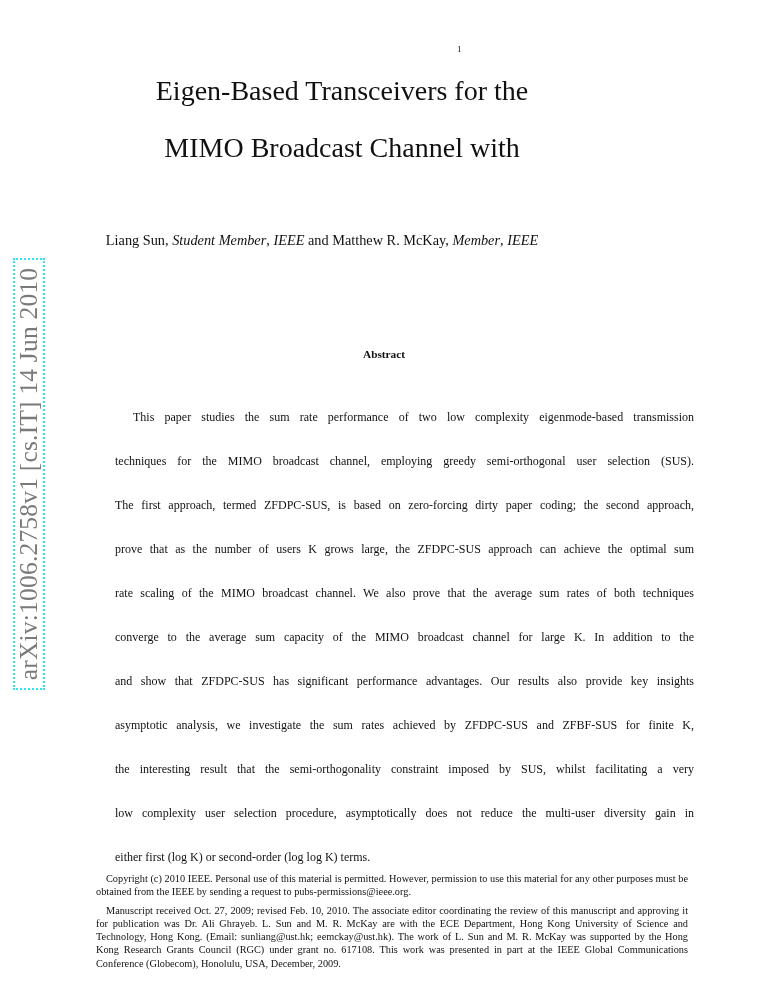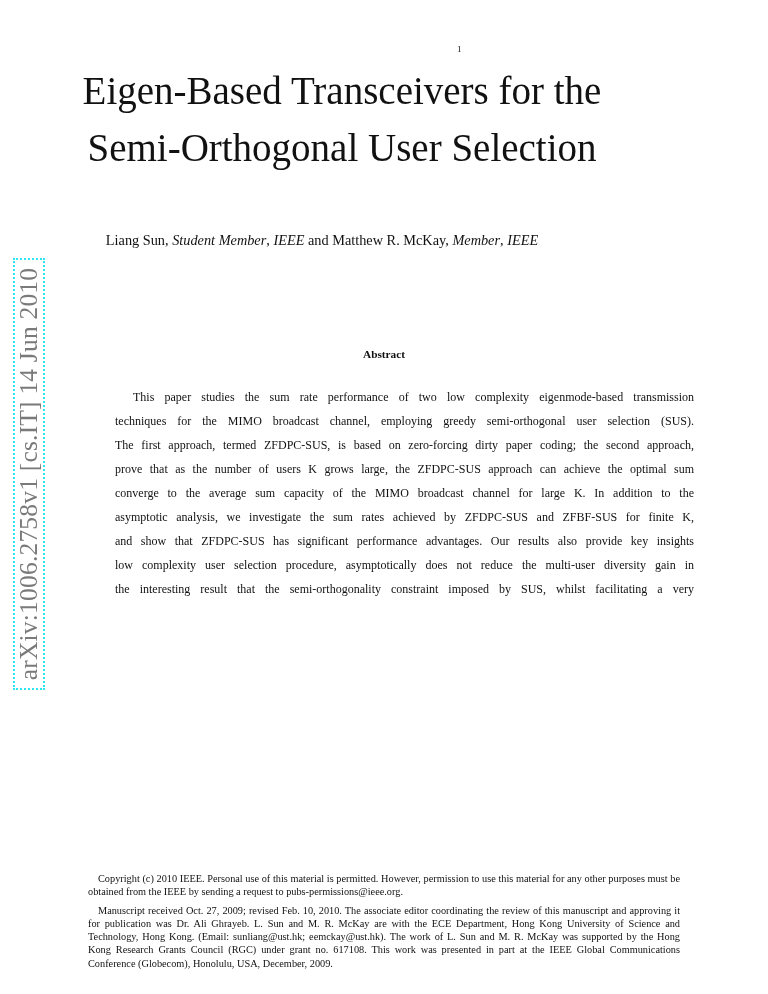--- a/index.html
+++ b/index.html
@@ -3,21 +3,21 @@
 <meta charset="utf-8">
 <style>
   html, body { margin: 0; padding: 0; background: #ffffff; }
   body {
     width: 768px; height: 994px; position: relative; overflow: hidden;
     font-family: "Liberation Serif", "DejaVu Serif", serif; color: #111;
   }
   .pn { position: absolute; top: 44px; left: 457px; font-size: 9px; }
   .title {
     position: absolute; top: 62px; left: 0; width: 684px; text-align: center;
-    font-size: 39px; line-height: 57px; font-weight: normal; margin: 0;
+    font-size: 28px; line-height: 57px; font-weight: normal; margin: 0;
   }
   .title span { display: block; }
   .authors {
     position: absolute; top: 232px; left: 0; width: 644px; text-align: center;
     font-size: 14.3px;
   }
   .authors i { font-style: italic; }
   .stamp {
     position: absolute; left: 13px; top: 258px; width: 32px; height: 432px;
     border: 2px dotted #2ee6f0; box-sizing: border-box;
@@ -28,54 +28,56 @@
     white-space: nowrap; font-size: 25.5px; color: #7a7a7a; letter-spacing: 0.2px;
   }
   .abstract-heading {
     position: absolute; top: 348px; left: 0; width: 768px; text-align: center;
     font-size: 11.3px; font-weight: bold;
   }
   .abstract-body {
     position: absolute; top: 385px; left: 115px; width: 449px;
     font-size: 12px; line-height: 24px; text-align: justify;
   }
-  .abstract-body .line { display: block; text-align: justify; text-align-last: justify; height: 24px; white-space: nowrap; }
+  .abstract-body .line { display: block; text-align: justify; text-align-last: justify; height: 24px; white-space: nowrap; margin-top: 20px; }
   .abstract-body .line.first { padding-left: 18px; }
   .abstract-body .line.last { text-align-last: left; }
   .footnotes {
-    position: absolute; top: 872px; left: 88px; width: 592px;
+    position: absolute; top: 872px; left: 96px; width: 592px;
     font-size: 10.3px; line-height: 13.1px; text-align: justify;
   }
   .footnotes p { margin: 0 0 6px 0; text-indent: 10px; text-align: justify; }
 </style>
 </head>
 <body>
 
 <div class="pn">1</div>
 
 <div class="stamp"></div>
 <div class="stamp-text">arXiv:1006.2758v1  [cs.IT]  14 Jun 2010</div>
 
 <h1 class="title">
   <span>Eigen-Based Transceivers for the</span>
-  <span>Semi-Orthogonal User Selection</span>
+  <span>MIMO Broadcast Channel with</span>
 </h1>
 
 <div class="authors"><span>Liang Sun, </span><i>Student Member</i><span>, </span><i>IEEE</i><span> and Matthew R. McKay, </span><i>Member</i><span>, </span><i>IEEE</i></div>
 
 <div class="abstract-heading">Abstract</div>
 
 <div class="abstract-body" style="left:115px;width:579px;">
   <span class="line first">This paper studies the sum rate performance of two low complexity eigenmode-based transmission</span>
   <span class="line">techniques for the MIMO broadcast channel, employing greedy semi-orthogonal user selection (SUS).</span>
   <span class="line">The first approach, termed ZFDPC-SUS, is based on zero-forcing dirty paper coding; the second approach,</span>
   <span class="line">prove that as the number of users K grows large, the ZFDPC-SUS approach can achieve the optimal sum</span>
+  <span class="line">rate scaling of the MIMO broadcast channel. We also prove that the average sum rates of both techniques</span>
   <span class="line">converge to the average sum capacity of the MIMO broadcast channel for large K. In addition to the</span>
+  <span class="line">and show that ZFDPC-SUS has significant performance advantages. Our results also provide key insights</span>
   <span class="line">asymptotic analysis, we investigate the sum rates achieved by ZFDPC-SUS and ZFBF-SUS for finite K,</span>
-  <span class="line">and show that ZFDPC-SUS has significant performance advantages. Our results also provide key insights</span>
+  <span class="line">the interesting result that the semi-orthogonality constraint imposed by SUS, whilst facilitating a very</span>
   <span class="line">low complexity user selection procedure, asymptotically does not reduce the multi-user diversity gain in</span>
-  <span class="line">the interesting result that the semi-orthogonality constraint imposed by SUS, whilst facilitating a very</span>
+  <span class="line last">either first (log K) or second-order (log log K) terms.</span>
 </div>
 
 <div class="footnotes">
   <p>Copyright (c) 2010 IEEE. Personal use of this material is permitted. However, permission to use this material for any other purposes must be obtained from the IEEE by sending a request to pubs-permissions@ieee.org.</p>
   <p>Manuscript received Oct. 27, 2009; revised Feb. 10, 2010. The associate editor coordinating the review of this manuscript and approving it for publication was Dr. Ali Ghrayeb. L. Sun and M. R. McKay are with the ECE Department, Hong Kong University of Science and Technology, Hong Kong. (Email: sunliang@ust.hk; eemckay@ust.hk). The work of L. Sun and M. R. McKay was supported by the Hong Kong Research Grants Council (RGC) under grant no. 617108. This work was presented in part at the IEEE Global Communications Conference (Globecom), Honolulu, USA, December, 2009.</p>
 </div>
 
 </body></html>

